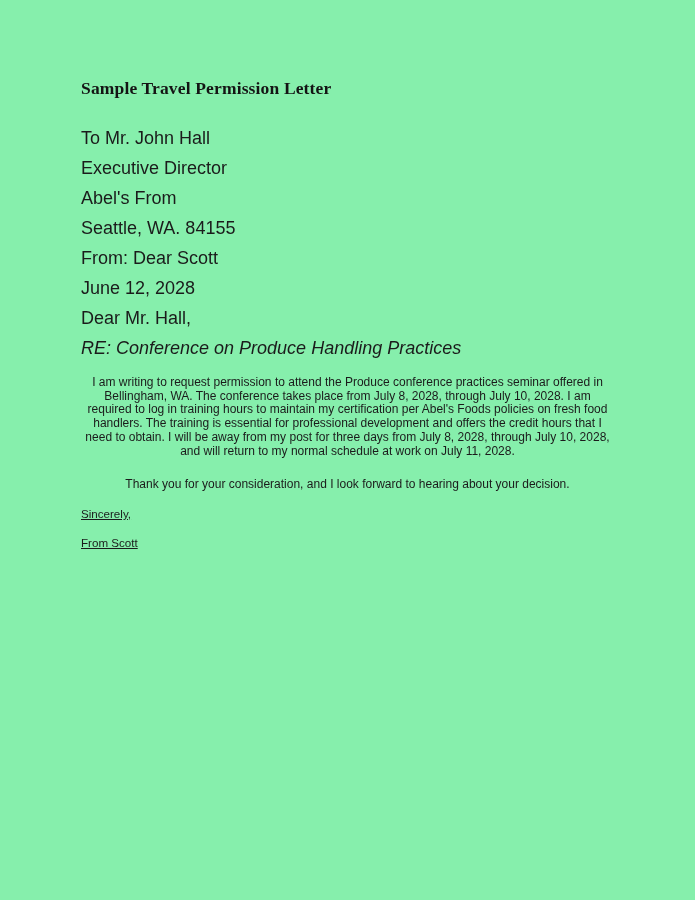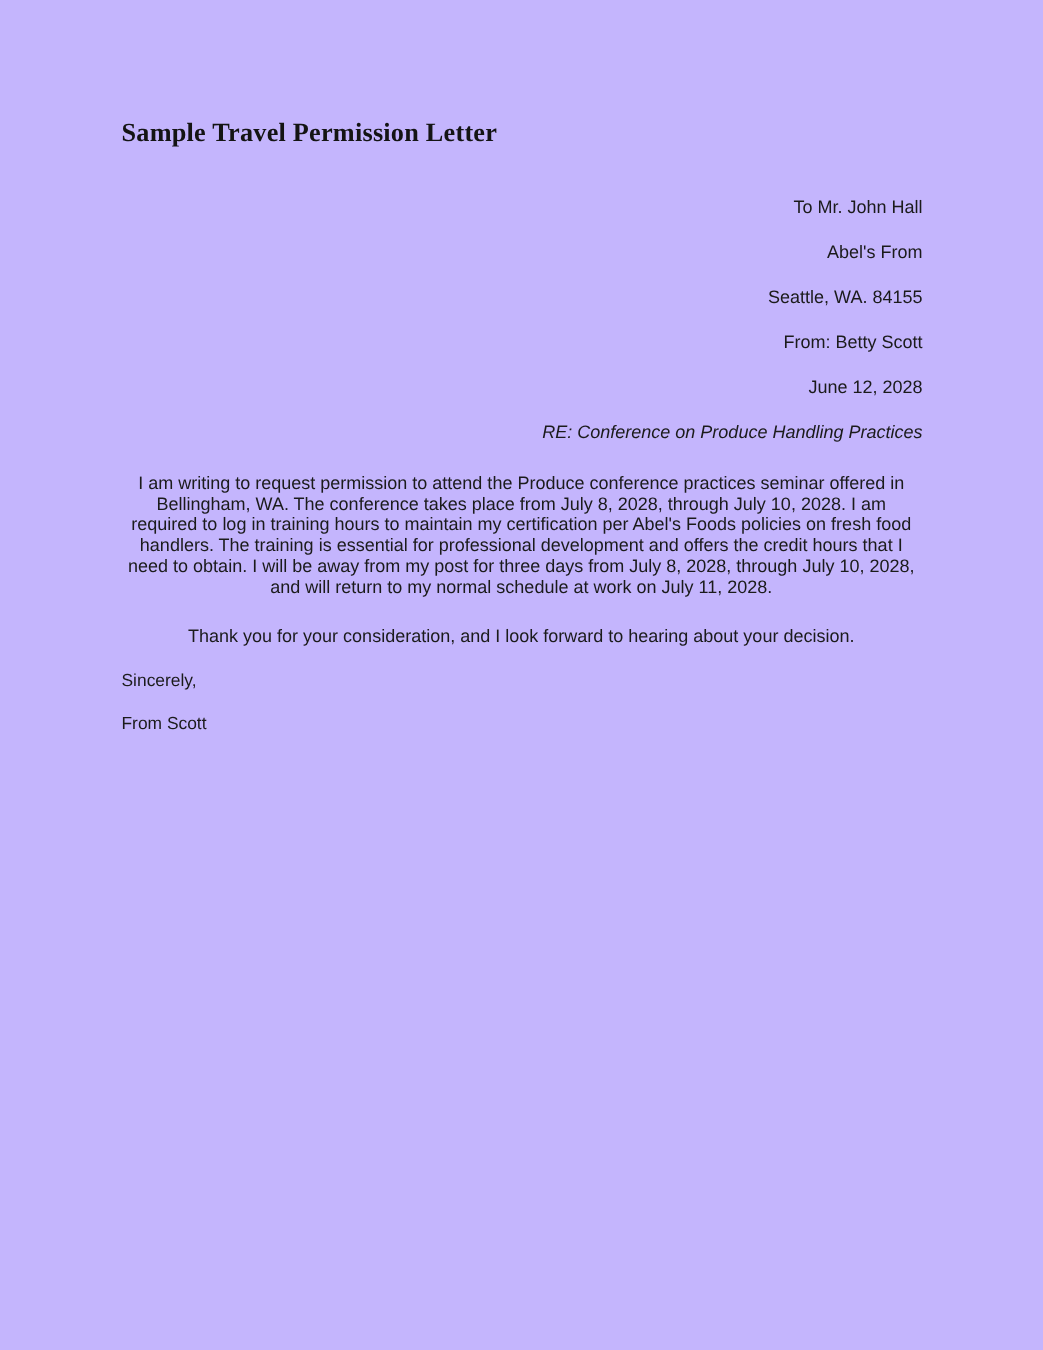--- a/index.html
+++ b/index.html
@@ -16,21 +16,21 @@
     color: #1b1b1b;
     -webkit-font-smoothing: antialiased;
   }
 
   .page {
     position: absolute;
     left: 0;
     top: 0;
     width: 695px;
     height: 900px;
-    background: #c4b5fd;
+    background: #86efac;
   }
 
   .letter {
     position: absolute;
     left: 80px;
     top: 78px;
     width: 535px;
   }
 
   .letter-title {
@@ -42,26 +42,25 @@
     color: #141414;
     margin: 0 0 0 1px;
     white-space: nowrap;
   }
 
   .addr-block {
     margin-top: 33px;
   }
 
   .line {
-    font-size: 12px;
+    font-size: 18px;
     line-height: 14px;
     color: #1b1b1b;
     margin: 0 0 16px 1px;
     white-space: nowrap;
-    text-align: right;
   }
 
   .line:last-child {
     margin-bottom: 0;
     font-style: italic;
   }
 
   .para {
     font-size: 12px;
     line-height: 13.7px;
@@ -87,36 +86,39 @@
   .signature {
     margin-top: 15px;
   }
 
   .sig-line {
     font-size: 11.6px;
     line-height: 14px;
     color: #1b1b1b;
     margin: 0 0 0 1px;
     white-space: nowrap;
+    text-decoration: underline;
   }
 </style>
 </head>
 <body>
 
 <div class="page">
   <div class="letter">
 
     <h1 class="letter-title">Sample Travel Permission Letter</h1>
 
     <div class="addr-block">
       <p class="line">To Mr. John Hall</p>
+      <p class="line">Executive Director</p>
       <p class="line">Abel's From</p>
       <p class="line">Seattle, WA. 84155</p>
-      <p class="line">From: Betty Scott</p>
+      <p class="line">From: Dear Scott</p>
       <p class="line">June 12, 2028</p>
+      <p class="line">Dear Mr. Hall,</p>
       <p class="line">RE: Conference on Produce Handling Practices</p>
     </div>
 
     <p class="para body-para">I am writing to request permission to attend the Produce conference practices seminar offered in Bellingham, WA. The conference takes place from July 8, 2028, through July 10, 2028. I am required to log in training hours to maintain my certification per Abel's Foods policies on fresh food handlers. The training is essential for professional development and offers the credit hours that I need to obtain. I will be away from my post for three days from July 8, 2028, through July 10, 2028, and will return to my normal schedule at work on July 11, 2028.</p>
 
     <p class="para closing-para">Thank you for your consideration, and I look forward to hearing about your decision.</p>
 
     <div class="sign-off">
       <p class="sig-line">Sincerely,</p>
     </div>

